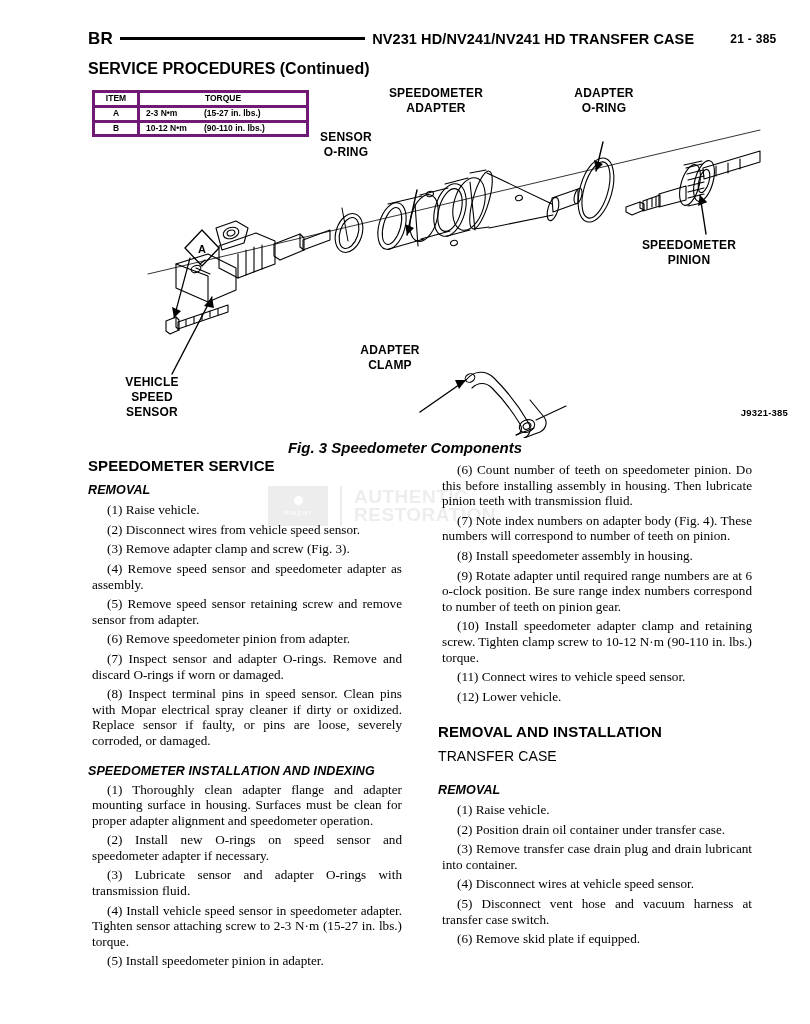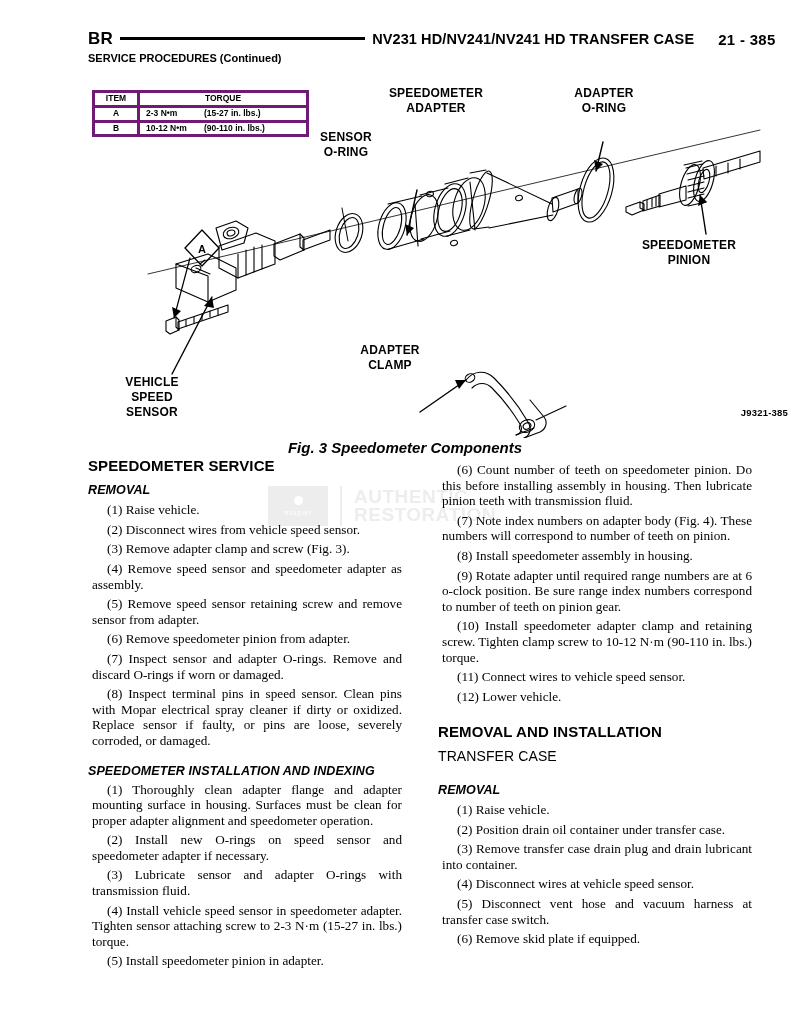--- a/index.html
+++ b/index.html
@@ -26,27 +26,27 @@
   .hdr-rule{
     flex:0 0 auto;width:245px;height:3px;background:#000;margin:0 7px 1px 7px;
   }
   .hdr-title{
     font-family:"Liberation Sans",sans-serif;
     font-weight:bold;font-size:14.5px;letter-spacing:.1px;
     flex:0 0 auto;
   }
   .hdr-page{
     font-family:"Liberation Sans",sans-serif;
-    font-weight:bold;font-size:15px;letter-spacing:.3px;
-    margin-left:24px;flex:0 0 auto;
+    font-weight:bold;font-size:12px;letter-spacing:.3px;
+    margin-left:36px;flex:0 0 auto;
   }
   .subhead{
-    position:absolute;left:88px;top:52px;
-    font-family:"Liberation Sans",sans-serif;
-    font-weight:bold;font-size:11px;
+    position:absolute;left:88px;top:60px;
+    font-family:"Liberation Sans",sans-serif;
+    font-weight:bold;font-size:16px;
   }
 
   
   .torque-table{
     position:absolute;left:92px;top:90px;
     border-collapse:collapse;
     font-family:"Liberation Sans",sans-serif;
     background:#fff;
   }
   .torque-table td,.torque-table th{

